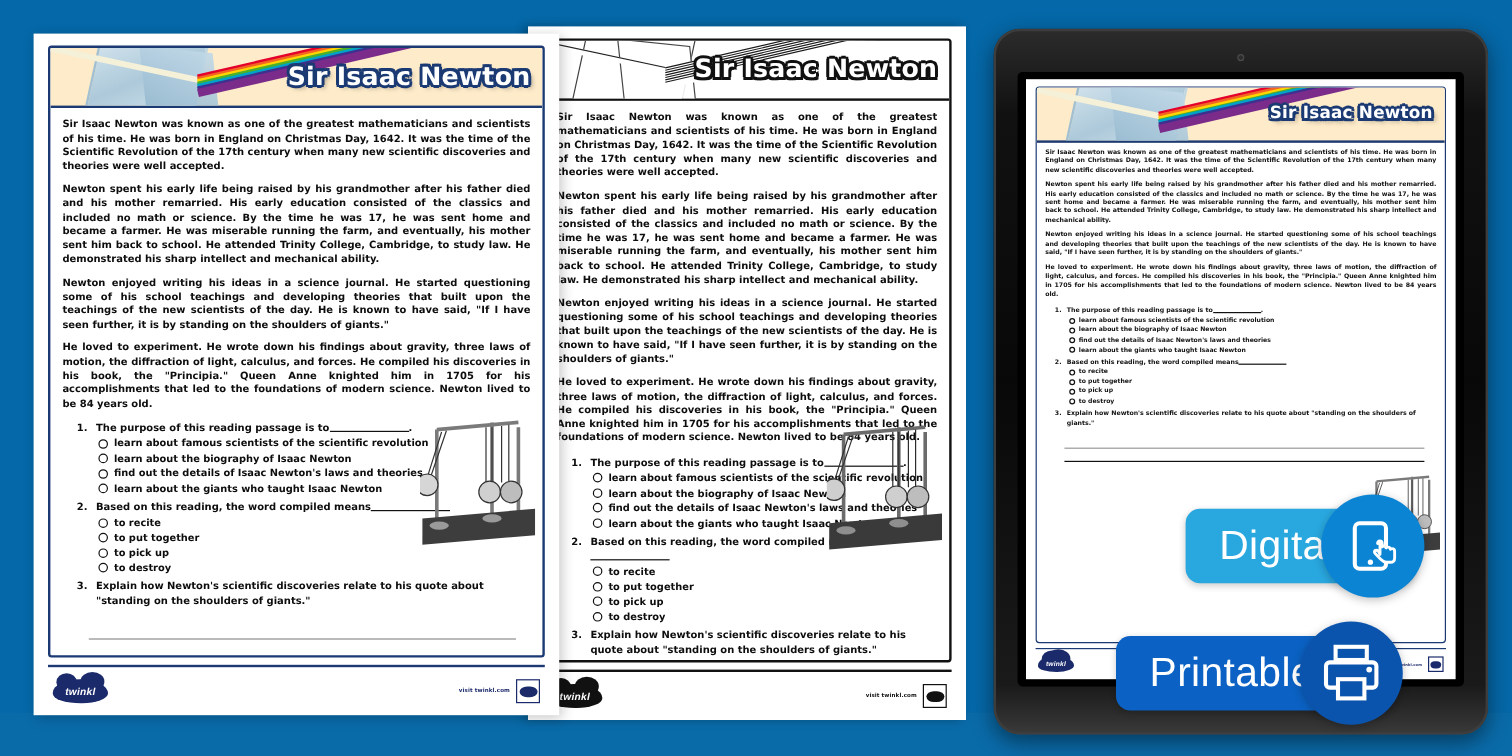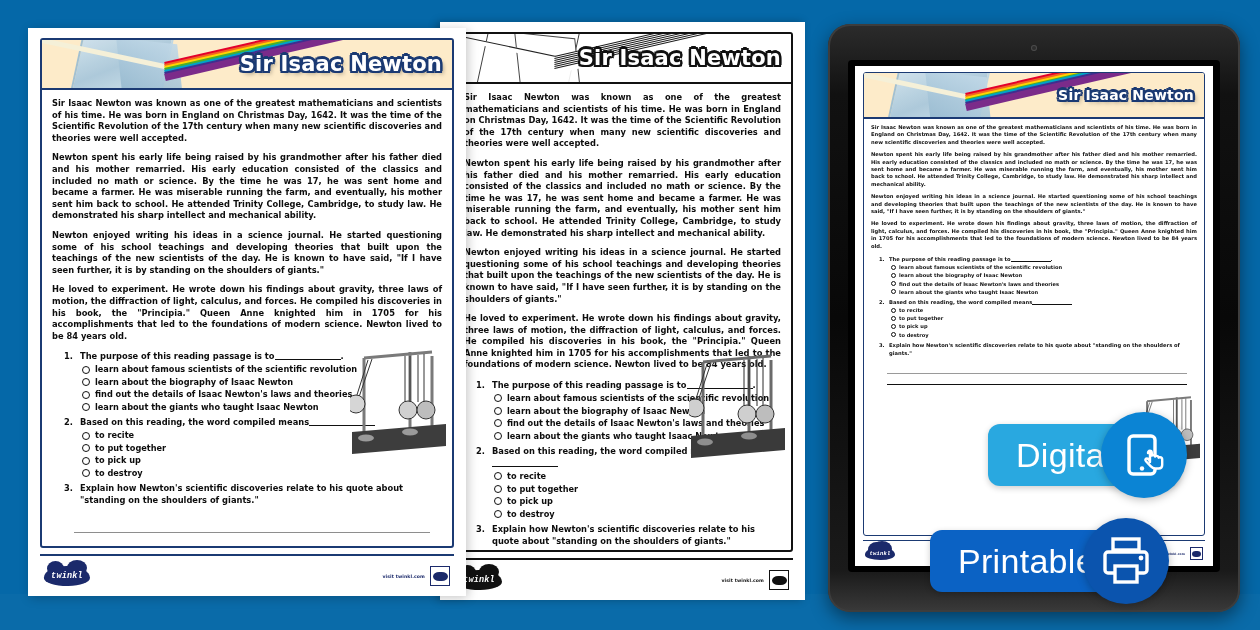--- a/index.html
+++ b/index.html
@@ -172,21 +172,21 @@
     content: ""; position: absolute; left: 3px; top: -5px; width: 17px; height: 15px;
     background: #1b2a6b; border-radius: 50%;
   }
   .twinkl-cloud .blob:after {
     content: ""; position: absolute; right: 3px; top: -6px; width: 20px; height: 16px;
     background: #1b2a6b; border-radius: 50%;
   }
   .twinkl-cloud .wm {
     position: absolute; z-index: 2; inset: 0; display: flex; align-items: center; justify-content: center;
     color: #fff; font-size: 8.5px; font-weight: 700; font-style: italic; letter-spacing: .2px;
-    font-family: Liberation Mono, monospace;
+    font-family: Liberation Sans, sans-serif;
     text-align: right;
   }
   .twinkl-cloud.bw .blob, .twinkl-cloud.bw .blob:before, .twinkl-cloud.bw .blob:after { background: #111; }
 
   .footer-right { display: flex; align-items: center; gap: 5px; }
   .visit-txt { font-size: 4.6px; font-weight: 700; color: #1b2a6b; font-family: "DejaVu Sans", sans-serif; letter-spacing:.1px;}
   .visit-txt.bw { color:#111; }
   .mini-badge {
     width: 20px; height: 20px; border: 1.3px solid #1b2a6b; background: #fff;
     display: flex; align-items: center; justify-content: center; position: relative;

